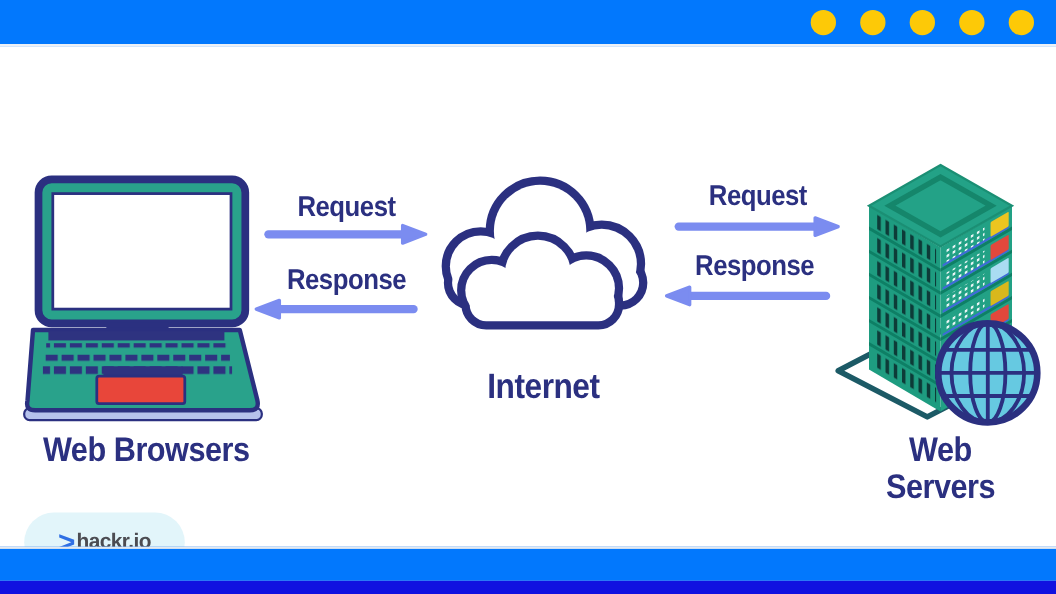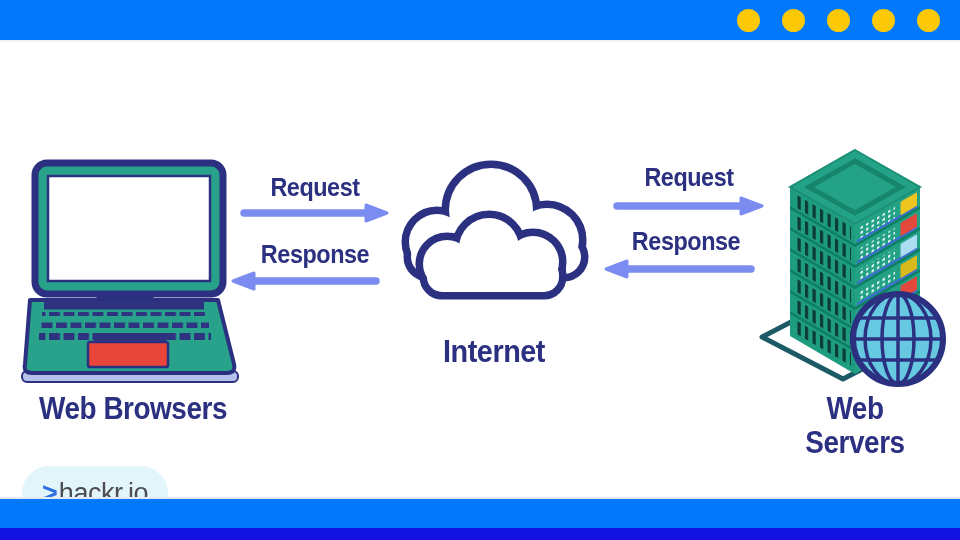--- a/index.html
+++ b/index.html
@@ -30,21 +30,21 @@
 
   svg.illus{position:absolute;overflow:visible;}
 
   
   .logo{
     position:absolute;left:22px;top:466px;width:146px;height:54px;
     background:#e2f5fa;border-radius:28px;
     display:flex;align-items:center;justify-content:center;gap:1px;
   }
   .logo-gt{color:#2f6fe4;font-weight:bold;font-size:27px;}
-  .logo-text{color:#4c4c52;font-weight:normal;font-size:27px;letter-spacing:-0.5px;}
+  .logo-text{color:#4c4c52;font-weight:bold;font-size:19px;letter-spacing:-0.5px;}
   .logo-underline{position:absolute;left:56px;top:41px;width:30px;height:5px;background:#2f6fe4;}
 </style>
 </head>
 <body>
 
 <div class="topbar">
   <span class="win-dot"></span>
   <span class="win-dot"></span>
   <span class="win-dot"></span>
   <span class="win-dot"></span>

